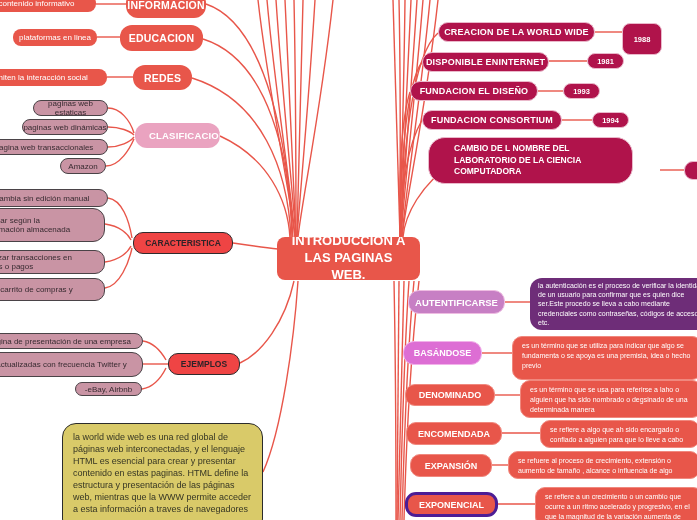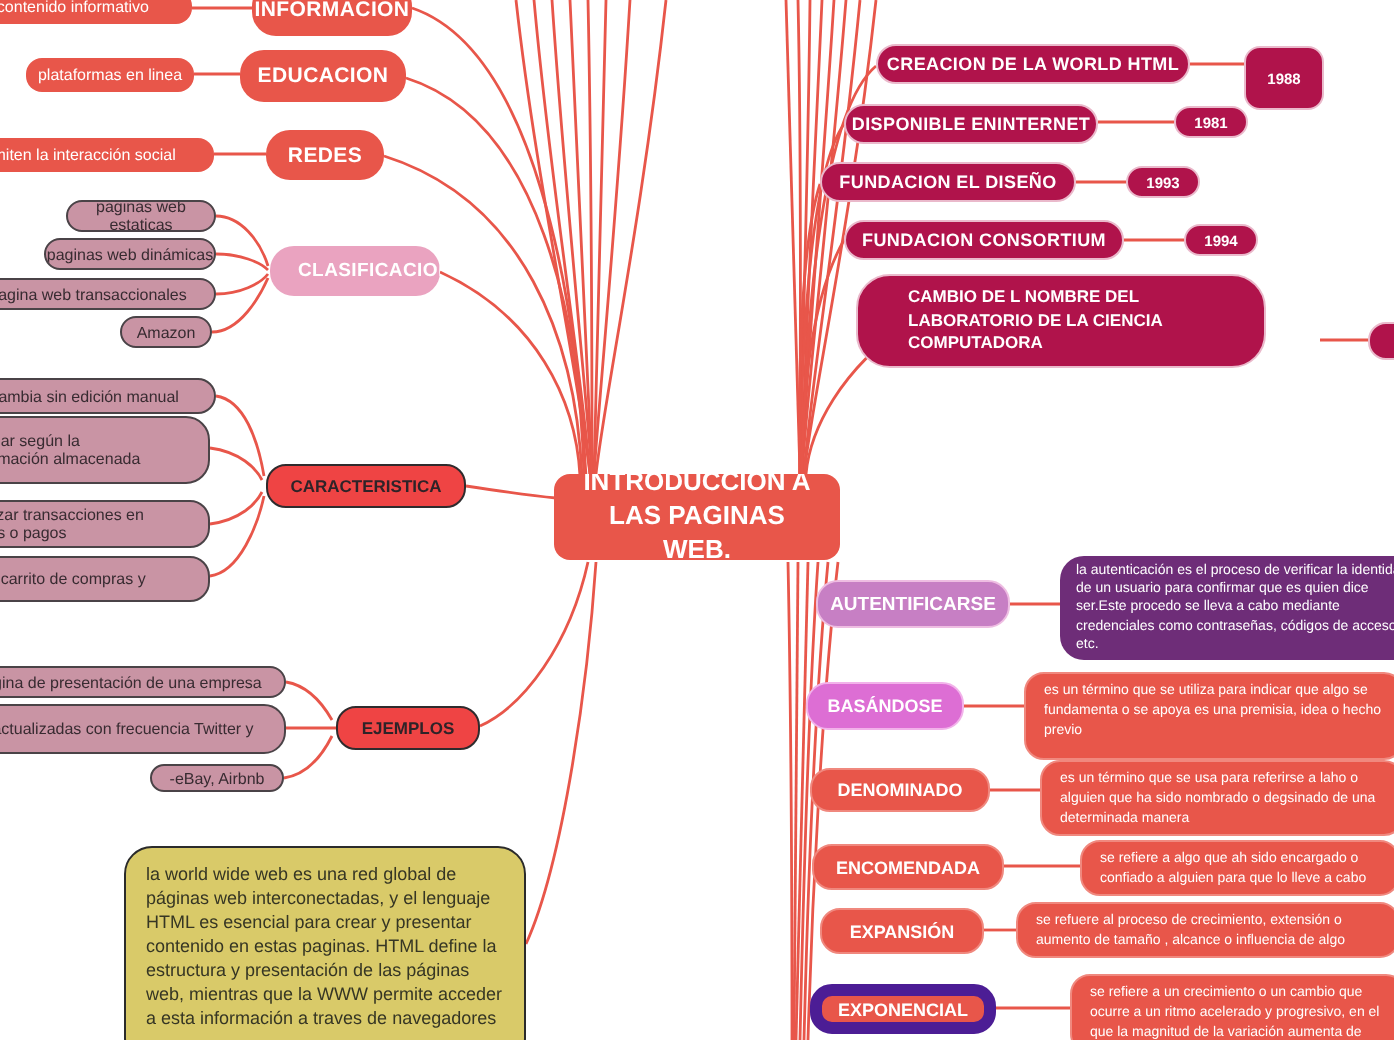--- a/index.html
+++ b/index.html
@@ -128,21 +128,21 @@
 <div class="nd mauve leaf" style="left:-30px;top:278px;width:135px;height:23px;border-radius:10px;justify-content:flex-start;text-align:left;padding-left:12px;">s de carrito de compras y</div>
 <div class="nd mauveb" style="left:133px;top:232px;width:100px;height:22px;border-radius:10px;font-size:8.5px;">CARACTERISTICA</div>
 
 <div class="nd mauve leaf" style="left:-20px;top:333px;width:163px;height:16px;border-radius:8px;">ágina de presentación de una empresa</div>
 <div class="nd mauve leaf" style="left:-20px;top:352px;width:163px;height:25px;border-radius:11px;">actualizadas con frecuencia Twitter y</div>
 <div class="nd mauve leaf" style="left:75px;top:382px;width:67px;height:14px;border-radius:7px;">-eBay, Airbnb</div>
 <div class="nd mauveb" style="left:168px;top:353px;width:72px;height:22px;border-radius:10px;font-size:8.5px;">EJEMPLOS</div>
 
 <div class="nd yellow" style="left:62px;top:423px;width:201px;height:110px;border-radius:14px;">la world wide web es una red global de páginas web interconectadas, y el lenguaje HTML es esencial para crear y presentar contenido en estas paginas. HTML define la estructura y presentación de las páginas web, mientras que la WWW permite acceder a esta información a traves de navegadores</div>
 
-<div class="nd crimson tl" style="left:438px;top:22px;width:157px;height:20px;border-radius:10px;">CREACION DE LA WORLD HTML</div>
+<div class="nd crimson tl" style="left:438px;top:22px;width:157px;height:20px;border-radius:10px;">CREACION DE LA WORLD WIDE</div>
 <div class="nd crimson yr" style="left:622px;top:23px;width:40px;height:32px;border-radius:8px;">1988</div>
 
 <div class="nd crimson tl" style="left:422px;top:52px;width:127px;height:20px;border-radius:10px;">DISPONIBLE ENINTERNET</div>
 <div class="nd crimson yr" style="left:587px;top:53px;width:37px;height:16px;border-radius:8px;">1981</div>
 
 <div class="nd crimson tl" style="left:410px;top:81px;width:128px;height:20px;border-radius:10px;">FUNDACION EL DISEÑO</div>
 <div class="nd crimson yr" style="left:563px;top:83px;width:37px;height:16px;border-radius:8px;">1993</div>
 
 <div class="nd crimson tl" style="left:422px;top:110px;width:140px;height:20px;border-radius:10px;">FUNDACION CONSORTIUM</div>
 <div class="nd crimson yr" style="left:592px;top:112px;width:37px;height:16px;border-radius:8px;">1994</div>
@@ -158,14 +158,14 @@
 
 <div class="nd red term" style="left:405px;top:384px;width:90px;height:22px;border-radius:10px;border:1px solid #f0887e;font-size:9px;">DENOMINADO</div>
 <div class="nd reddef defbox" style="left:520px;top:380px;width:182px;height:38px;border-radius:10px;">es un término que se usa para referirse a laho o alguien que ha sido nombrado o degsinado de una determinada manera</div>
 
 <div class="nd red term" style="left:406px;top:422px;width:96px;height:23px;border-radius:10px;border:1px solid #f0887e;font-size:9px;">ENCOMENDADA</div>
 <div class="nd reddef defbox" style="left:540px;top:420px;width:160px;height:28px;border-radius:10px;">se refiere a algo que ah sido encargado o confiado a alguien para que lo lleve a cabo</div>
 
 <div class="nd red term" style="left:410px;top:454px;width:82px;height:23px;border-radius:10px;border:1px solid #f0887e;font-size:9px;">EXPANSIÓN</div>
 <div class="nd reddef defbox" style="left:508px;top:451px;width:192px;height:28px;border-radius:10px;">se refuere al proceso de crecimiento, extensión o aumento de tamaño , alcance o influencia de algo</div>
 
-<div class="nd red term" style="left:405px;top:492px;width:93px;height:25px;border-radius:11px;border:6px solid #4c1d95;font-size:9px;">EXPONENCIAL</div>
+<div class="nd red term" style="left:405px;top:492px;width:93px;height:25px;border-radius:11px;border:3px solid #4c1d95;font-size:9px;">EXPONENCIAL</div>
 <div class="nd reddef defbox" style="left:535px;top:487px;width:168px;height:40px;border-radius:10px;">se refiere a un crecimiento o un cambio que ocurre a un ritmo acelerado y progresivo, en el que la magnitud de la variación aumenta de manera</div>
 
 </body></html>

